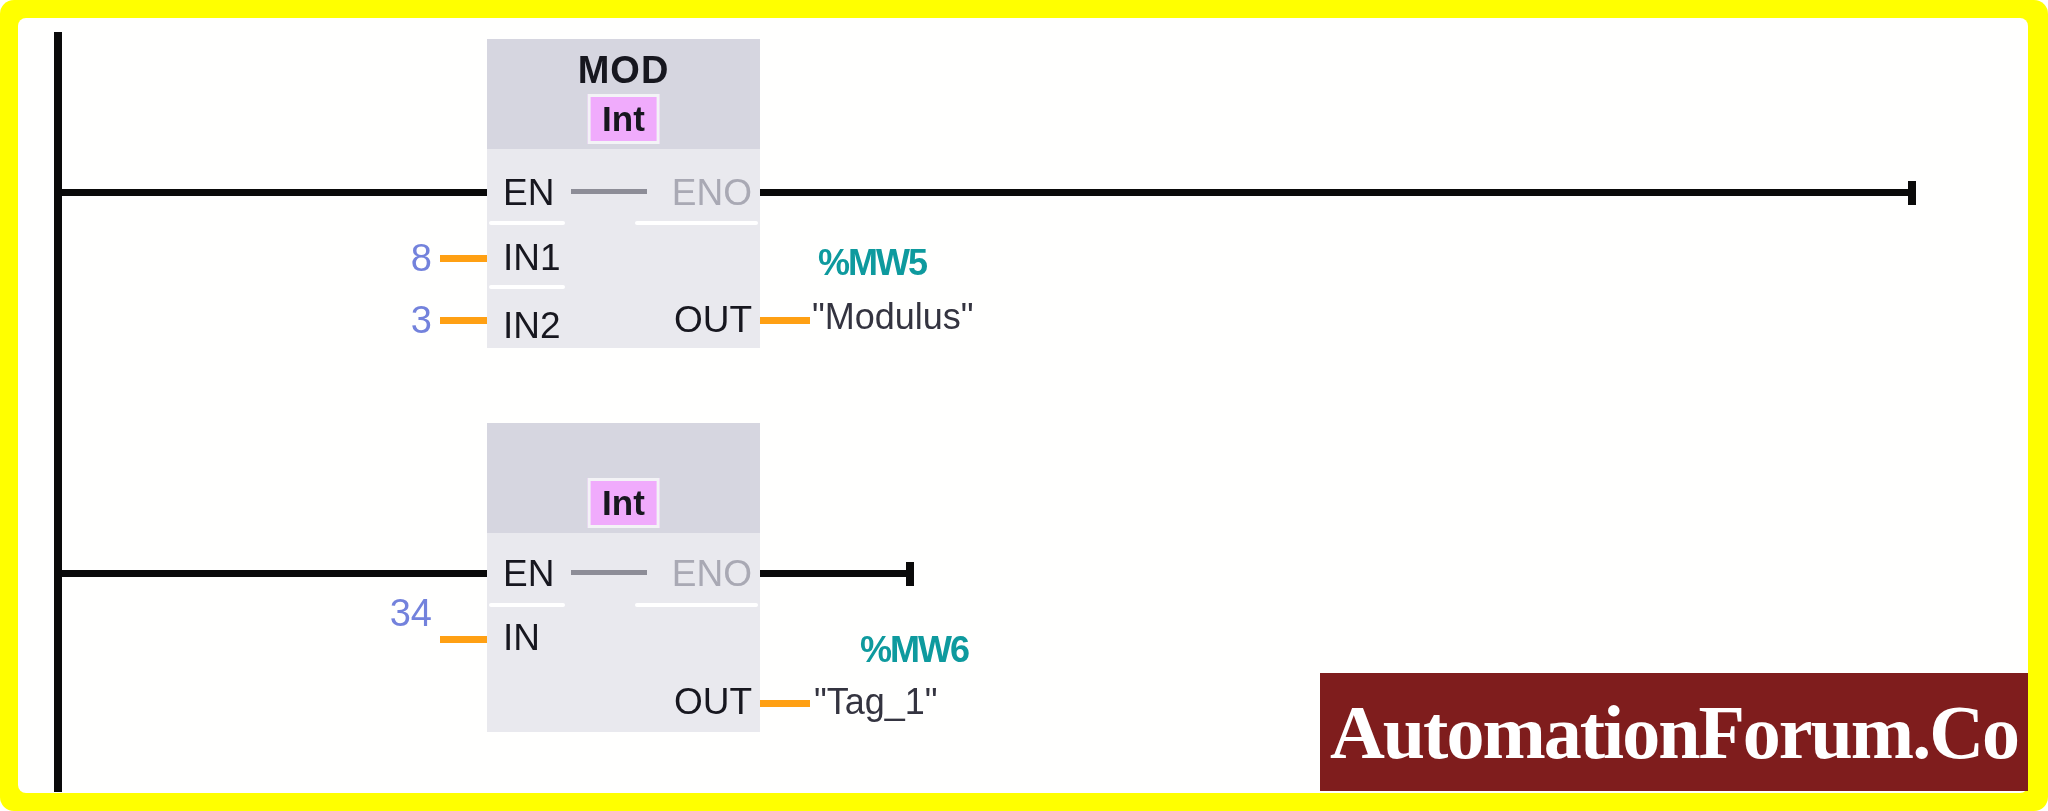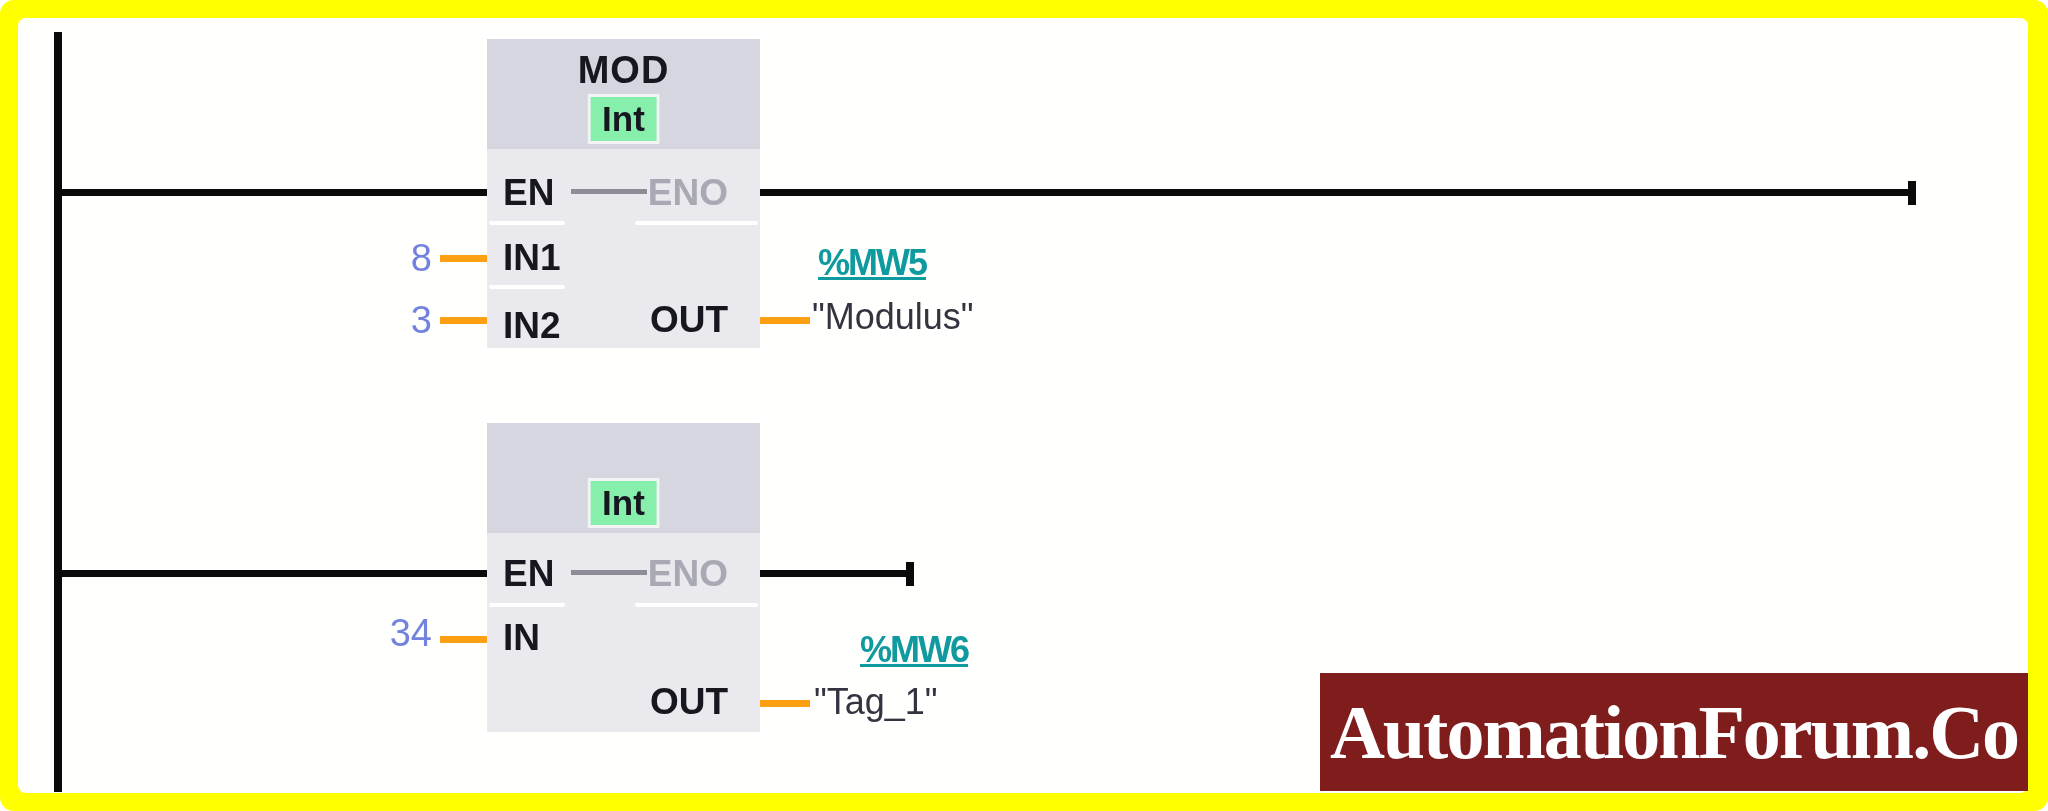--- a/index.html
+++ b/index.html
@@ -21,35 +21,35 @@
   .block{position:absolute;left:487px;width:273px;height:309px;}
   .block-header{position:absolute;left:0;top:0;width:100%;height:110px;background:#d6d6e0;}
   .block-body{position:absolute;left:0;top:110px;width:100%;height:199px;background:#e9e9ee;}
   .block-title{
     position:absolute;left:0;top:10px;width:100%;text-align:center;
     font-size:38px;font-weight:bold;color:#17171f;letter-spacing:1px;
   }
   .type-badge{
     position:absolute;left:50%;top:55px;transform:translateX(-50%);
     font-size:35px;font-weight:bold;color:#17171f;
-    background:#86efac;border:3px solid #f3f3f6;padding:0 12px;line-height:44px;
+    background:#f0abfc;border:3px solid #f3f3f6;padding:0 12px;line-height:44px;
   }
-  .pin{position:absolute;font-size:37px;font-weight:bold;color:#17171f;line-height:40px;white-space:nowrap;}
-  .pin.right{right:32px;text-align:right;}
+  .pin{position:absolute;font-size:37px;font-weight:normal;color:#17171f;line-height:40px;white-space:nowrap;}
+  .pin.right{right:8px;text-align:right;}
   .pin.gray{color:#a9a9b4;}
   .eno-dash{position:absolute;left:84px;top:150px;width:76px;height:5px;background:#8d8d97;}
   .sep{position:absolute;height:4px;background:#ffffff;border-radius:2px;}
   
   .operand-val{
     position:absolute;font-size:38px;color:#7382dc;line-height:40px;
     text-align:right;white-space:nowrap;
   }
   .addr{
     position:absolute;font-size:36px;font-weight:bold;color:#0e9a9e;
-    letter-spacing:-2px;line-height:40px;white-space:nowrap;text-decoration:underline;
+    letter-spacing:-2px;line-height:40px;white-space:nowrap;
   }
   .tag{position:absolute;font-size:36px;color:#343440;line-height:40px;white-space:nowrap;}
   
   .banner{
     position:absolute;left:1320px;top:673px;width:708px;height:118px;
     background:#7f1d1d;display:flex;align-items:center;justify-content:center;
   }
   .banner-text{
     color:#ffffff;font-family:"Liberation Serif",serif;font-weight:bold;
     font-size:76px;letter-spacing:-2px;white-space:nowrap;
@@ -93,21 +93,21 @@
     <div class="pin right" style="top:261px;">OUT</div>
   </div>
 
   <div class="wire" style="left:54px;top:570px;width:433px;"></div>
   <div class="wire" style="left:760px;top:570px;width:146px;"></div>
   <div class="tick" style="left:906px;top:562px;"></div>
 
   <div class="wire-orange" style="left:440px;top:636px;width:47px;"></div>
   <div class="wire-orange" style="left:760px;top:700px;width:50px;"></div>
 
-  <div class="operand-val" style="left:360px;top:613px;width:72px;">34</div>
+  <div class="operand-val" style="left:360px;top:593px;width:72px;">34</div>
 
   <div class="addr" style="left:860px;top:630px;">%MW6</div>
   <div class="tag" style="left:814px;top:682px;">"Tag_1"</div>
 
   <div class="block" style="top:423px;">
     <div class="block-header"></div>
     <div class="block-body"></div>
     <div class="type-badge">Int</div>
     <div class="pin" style="left:16px;top:131px;">EN</div>
     <div class="eno-dash" style="top:147px;"></div>

